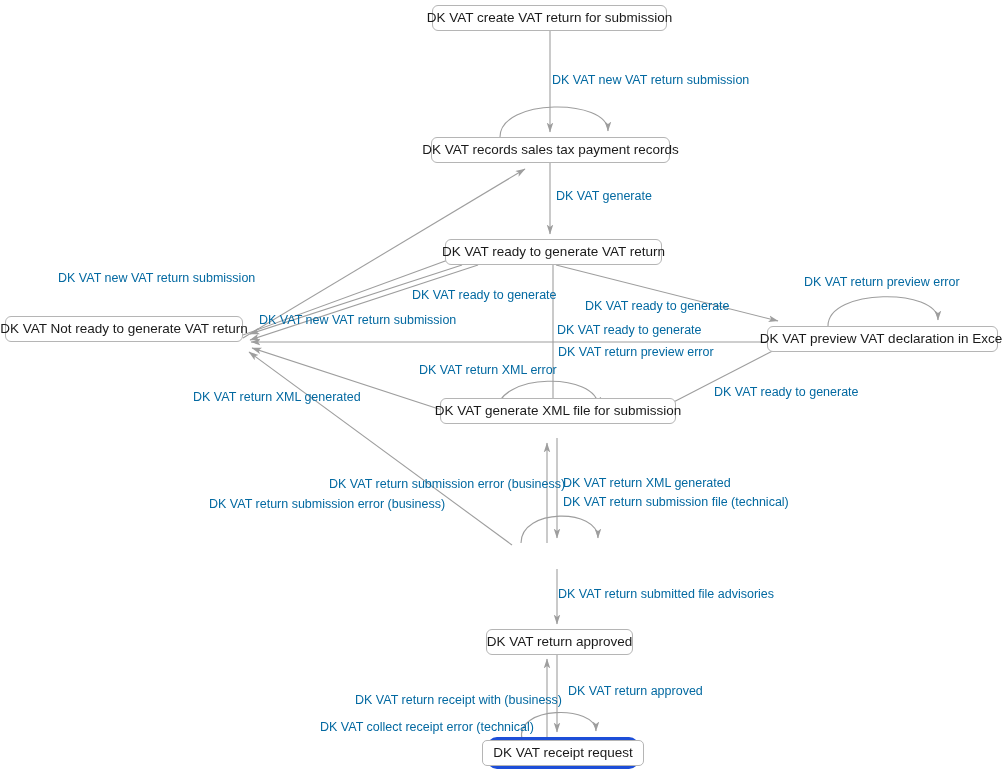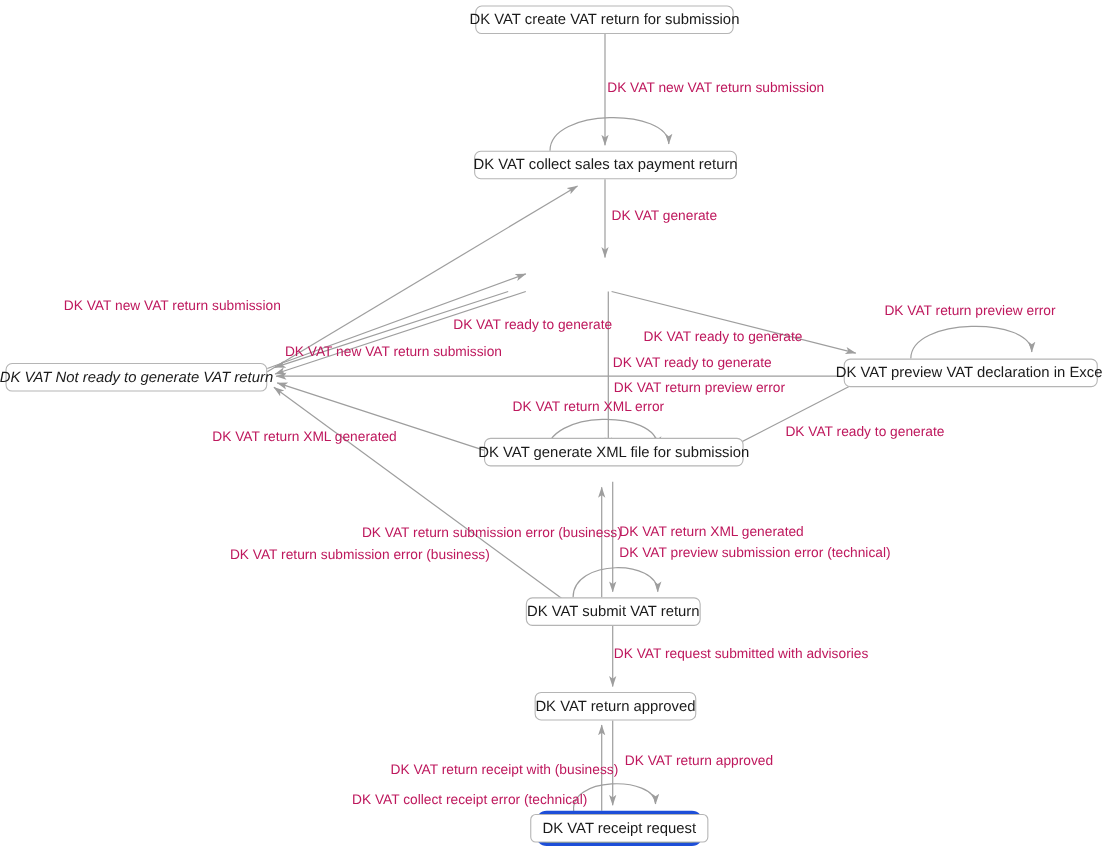--- a/index.html
+++ b/index.html
@@ -19,39 +19,39 @@
     color:#1a1a1a;
     font-size:13.5px;
     line-height:1;
     display:flex;align-items:center;justify-content:center;
     white-space:nowrap;
     padding:0 11px;
     height:26px;
     z-index:3;
   }
   .node.highlight{
-    border:3px solid #1d4ed8;
+    border:8px solid #1d4ed8;
     border-radius:10px;
     padding:0 8px;
     height:32px;
     background:#4d7c0f;
     box-shadow:inset 0 0 0 2px #ffffff;
   }
   .node.highlight .node-inner{
     border:1px solid #b5b5b5;
     border-radius:5px;
     height:24px;
     display:flex;align-items:center;justify-content:center;
     padding:0 10px;
     background:#fff;
   }
 
   .elabel{
     position:absolute;
-    color:#be185d;
+    color:#0369a1;
     font-size:12.5px;
     line-height:1;
     white-space:nowrap;
     z-index:2;
     background:transparent;
   }
 </style>
 </head>
 <body>
 
@@ -109,62 +109,62 @@
 
       <path d="M522,740 C514,705 596,705 596,731"></path>
     </g>
   </svg>
 
   <div class="node" style="left:432px;top:5px;width:235px;">
     <span>DK VAT create VAT return for submission</span>
   </div>
 
   <div class="node" style="left:431px;top:137px;width:239px;">
-    <span>DK VAT collect sales tax payment return</span>
+    <span>DK VAT records sales tax payment records</span>
   </div>
 
+  <div class="node" style="left:445px;top:239px;width:217px;">
+    <span>DK VAT ready to generate VAT return</span>
+  </div>
 
-  <div class="node" style="left:5px;top:330px;width:238px;font-style:italic;">
+  <div class="node" style="left:5px;top:316px;width:238px;">
     <span>DK VAT Not ready to generate VAT return</span>
   </div>
 
   <div class="node" style="left:767px;top:326px;width:231px;">
     <span>DK VAT preview VAT declaration in Excel</span>
   </div>
 
   <div class="node" style="left:440px;top:398px;width:236px;">
     <span>DK VAT generate XML file for submission</span>
   </div>
 
-  <div class="node" style="left:478px;top:543px;width:159px;">
-    <span>DK VAT submit VAT return</span>
-  </div>
 
   <div class="node" style="left:486px;top:629px;width:147px;">
     <span>DK VAT return approved</span>
   </div>
 
   <div class="node highlight" style="left:487px;top:737px;width:152px;">
     <span class="node-inner">DK VAT receipt request</span>
   </div>
 
   <div class="elabel" style="left:552px;top:74px;">DK VAT new VAT return submission</div>
   <div class="elabel" style="left:556px;top:190px;">DK VAT generate</div>
   <div class="elabel" style="left:58px;top:272px;">DK VAT new VAT return submission</div>
   <div class="elabel" style="left:804px;top:276px;">DK VAT return preview error</div>
   <div class="elabel" style="left:412px;top:289px;">DK VAT ready to generate</div>
   <div class="elabel" style="left:585px;top:300px;">DK VAT ready to generate</div>
   <div class="elabel" style="left:259px;top:314px;">DK VAT new VAT return submission</div>
   <div class="elabel" style="left:557px;top:324px;">DK VAT ready to generate</div>
   <div class="elabel" style="left:558px;top:346px;">DK VAT return preview error</div>
-  <div class="elabel" style="left:419px;top:364px;margin-left:47px;">DK VAT return XML error</div>
+  <div class="elabel" style="left:419px;top:364px;">DK VAT return XML error</div>
   <div class="elabel" style="left:714px;top:386px;">DK VAT ready to generate</div>
   <div class="elabel" style="left:193px;top:391px;">DK VAT return XML generated</div>
   <div class="elabel" style="left:329px;top:478px;">DK VAT return submission error (business)</div>
   <div class="elabel" style="left:563px;top:477px;">DK VAT return XML generated</div>
   <div class="elabel" style="left:209px;top:498px;">DK VAT return submission error (business)</div>
-  <div class="elabel" style="left:563px;top:496px;">DK VAT preview submission error (technical)</div>
-  <div class="elabel" style="left:558px;top:588px;">DK VAT request submitted with advisories</div>
+  <div class="elabel" style="left:563px;top:496px;">DK VAT return submission file (technical)</div>
+  <div class="elabel" style="left:558px;top:588px;">DK VAT return submitted file advisories</div>
   <div class="elabel" style="left:568px;top:685px;">DK VAT return approved</div>
   <div class="elabel" style="left:355px;top:694px;">DK VAT return receipt with (business)</div>
   <div class="elabel" style="left:320px;top:721px;">DK VAT collect receipt error (technical)</div>
 
 </div>
 
 </body></html>

